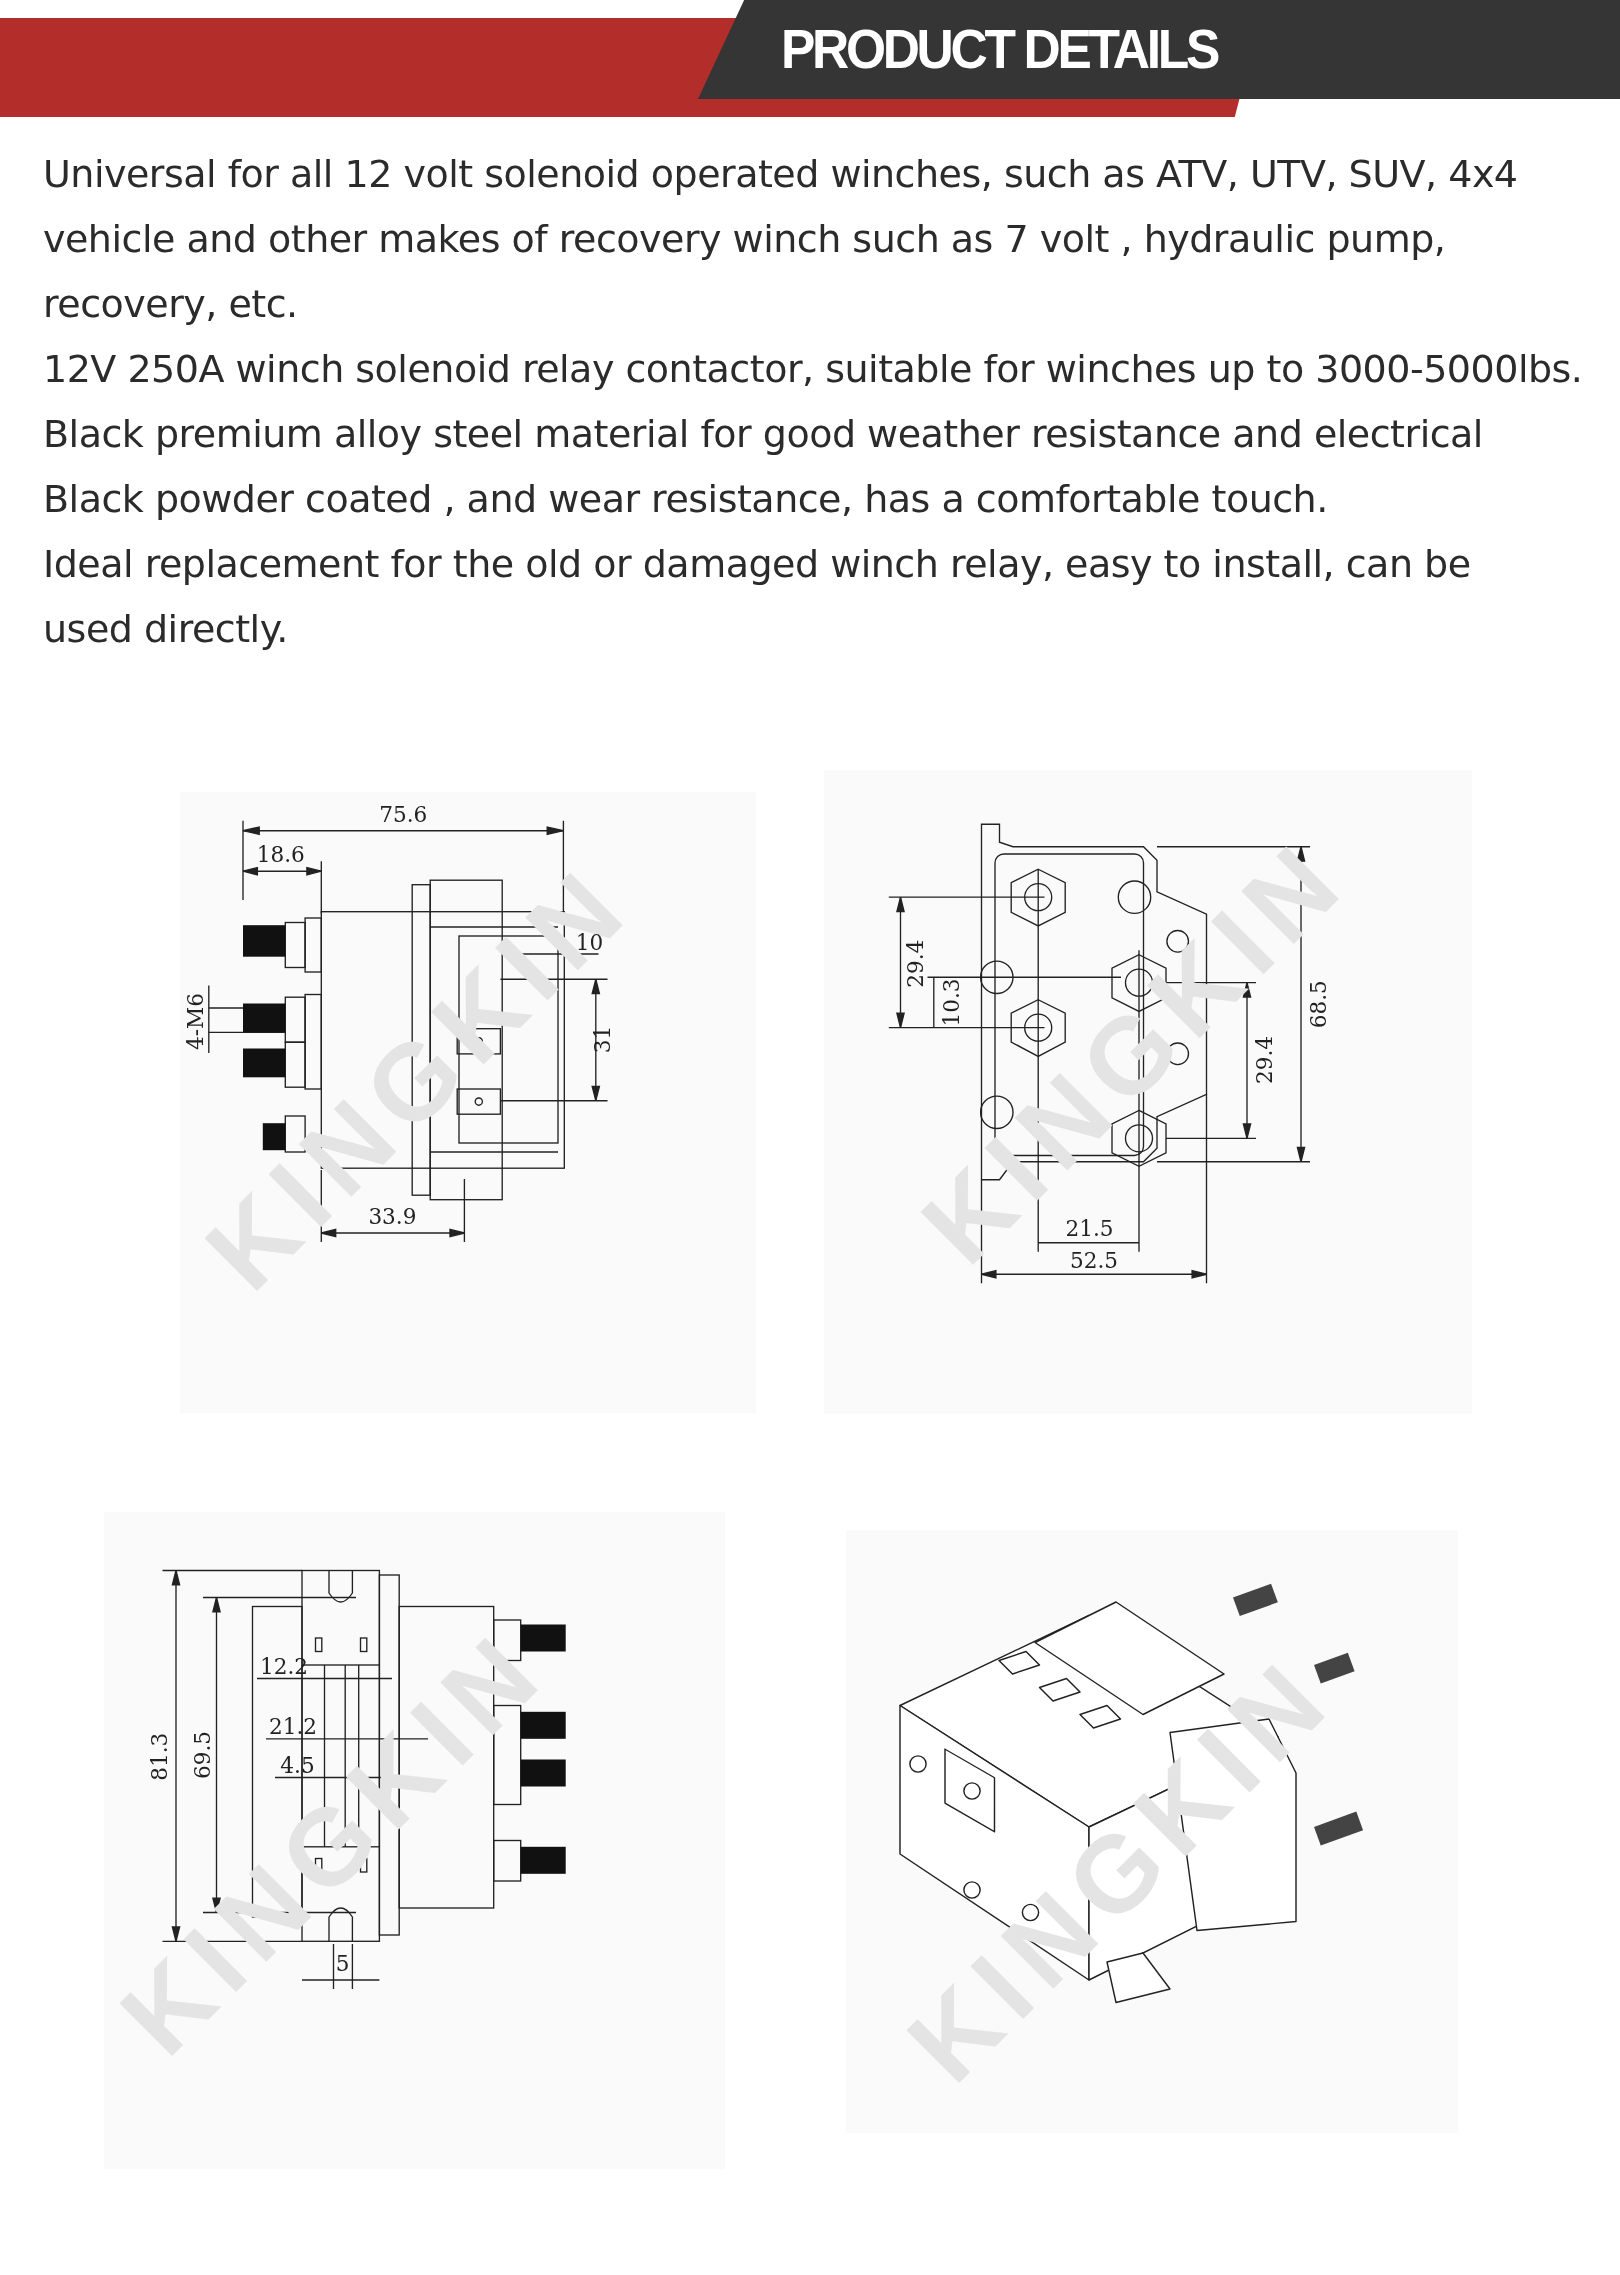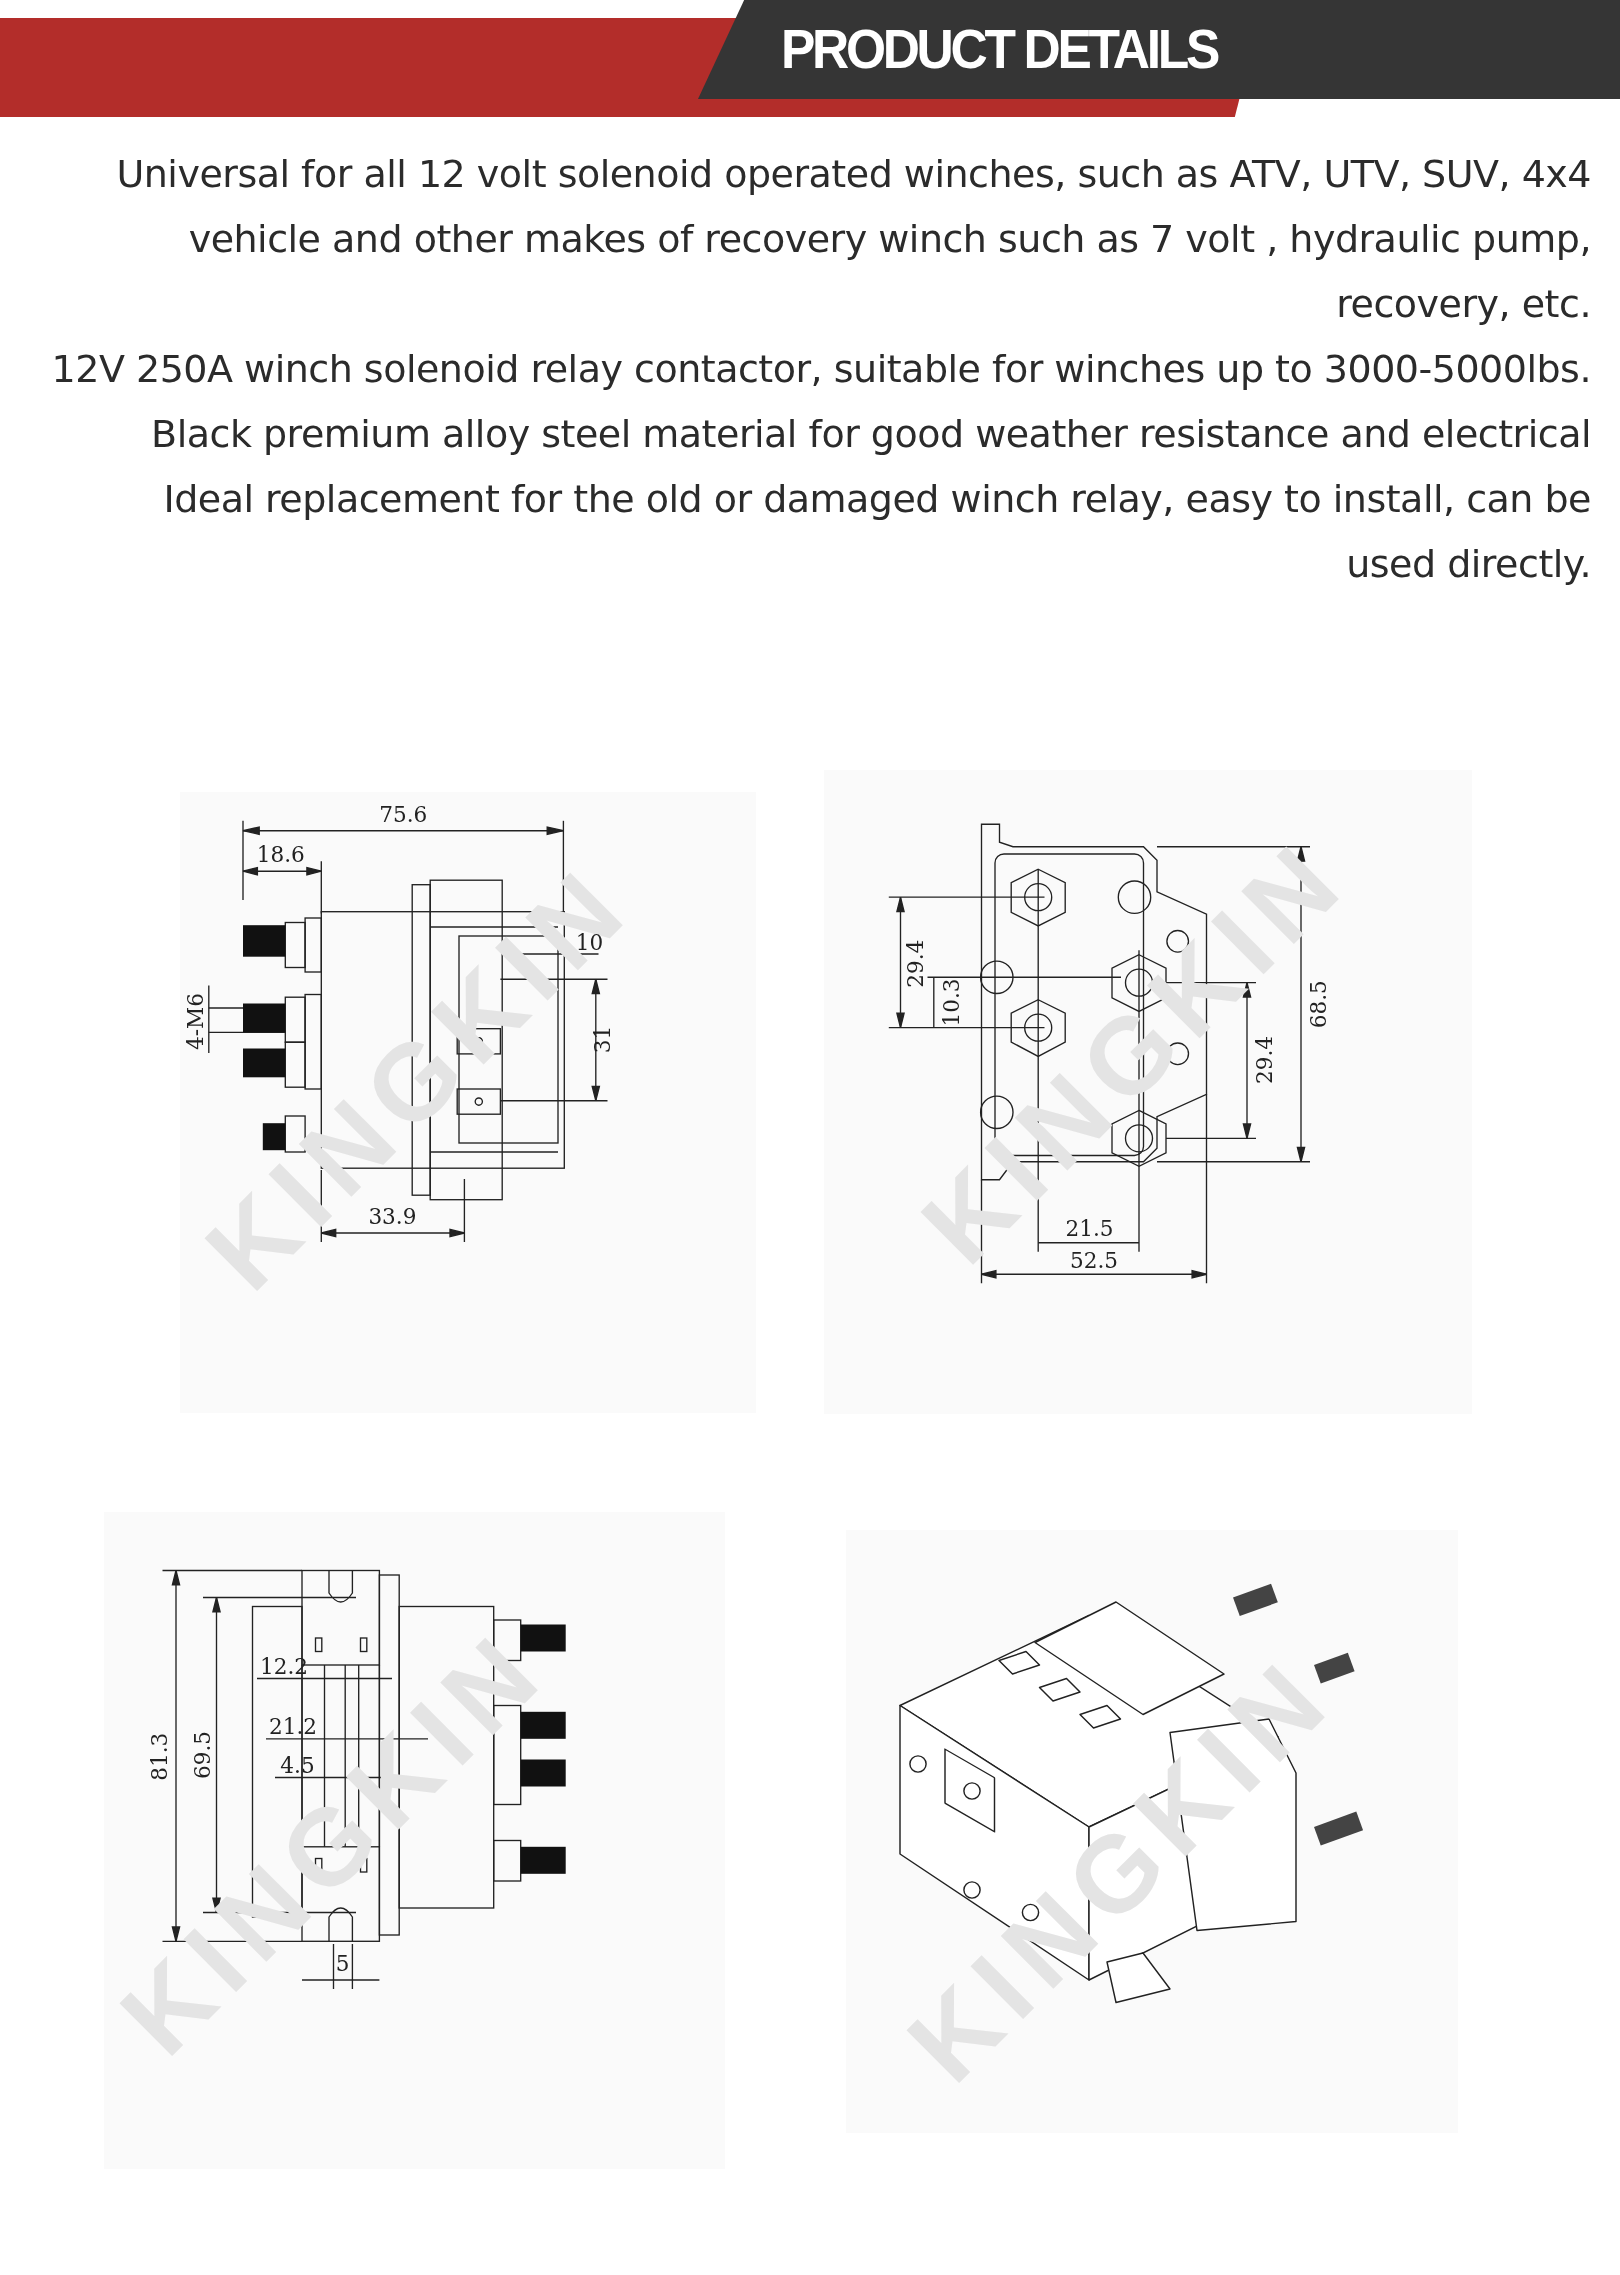--- a/index.html
+++ b/index.html
@@ -2,41 +2,42 @@
 <html style="font-size:14.4px"><head>
 <meta charset="utf-8">
 <style>
   html,body{margin:0;padding:0;background:#fff;}
   body{width:1620px;height:2275px;position:relative;overflow:hidden;font-family:"Liberation Sans",sans-serif;}
   .banner{position:absolute;left:0;top:0;width:1452px;height:126px;}
   .banner .red{position:absolute;left:0;top:18px;width:1260px;height:99px;background:#b32d2a;clip-path:polygon(0 0,100% 0,98% 100%,0 100%);}
   .banner .dark{position:absolute;left:698px;top:0;width:923px;height:99px;background:#353535;clip-path:polygon(5% 0,100% 0,100% 100%,0 100%);}
   .banner .title{position:absolute;left:781px;top:12.6px;font-family:"Liberation Sans",sans-serif;font-weight:bold;font-size:56px;color:#fff;letter-spacing:-3.6px;line-height:72px;transform:scaleX(0.92);transform-origin:left center;}
   .desc{position:absolute;left:43px;top:142px;width:1548px;font-family:"DejaVu Sans",sans-serif;font-size:38px;line-height:65px;color:#2b2b2b;letter-spacing:-0.5px;}
-  .desc p{margin:0;text-align:right;}
+  .desc p{margin:0;}
   .drawing{position:absolute;background:#fafafa;}
   .drawing svg{width:100%;height:100%;display:block;}
   .dim{font-family:"DejaVu Serif",serif;font-size:24px;fill:#222;}
   .wm{font-family:"Liberation Sans",sans-serif;font-weight:bold;font-size:120px;fill:#e4e4e4;letter-spacing:14px;}
 </style>
 </head>
 <body>
 
 <div class="banner">
   <div class="red"></div>
   <div class="dark"></div>
   <div class="title">PRODUCT DETAILS</div>
 </div>
 
 <div class="desc">
   <p>Universal for all 12 volt solenoid operated winches, such as ATV, UTV, SUV, 4x4</p>
   <p>vehicle and other makes of recovery winch such as 7 volt , hydraulic pump,</p>
   <p>recovery, etc.</p>
   <p>12V 250A winch solenoid relay contactor, suitable for winches up to 3000-5000lbs.</p>
   <p>Black premium alloy steel material for good weather resistance and electrical</p>
+  <p>Black powder coated , and wear resistance, has a comfortable touch.</p>
   <p>Ideal replacement for the old or damaged winch relay, easy to install, can be</p>
   <p>used directly.</p>
 </div>
 
 <div class="drawing" style="left:180px;top:792px;width:576px;height:621px;">
   <svg viewBox="0 0 640 690">
     <g stroke="#222" stroke-width="1.5" fill="none">
 
       <line x1="70" y1="32" x2="70" y2="120"></line>
         <line x1="426" y1="32" x2="426" y2="135"></line>

